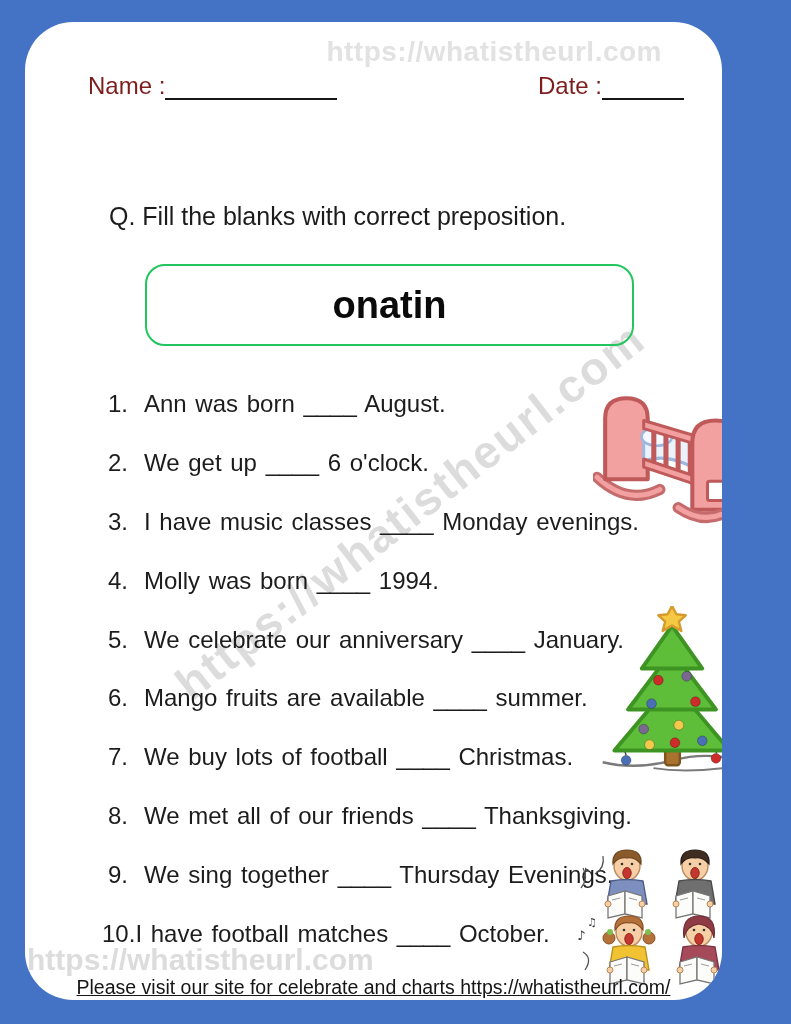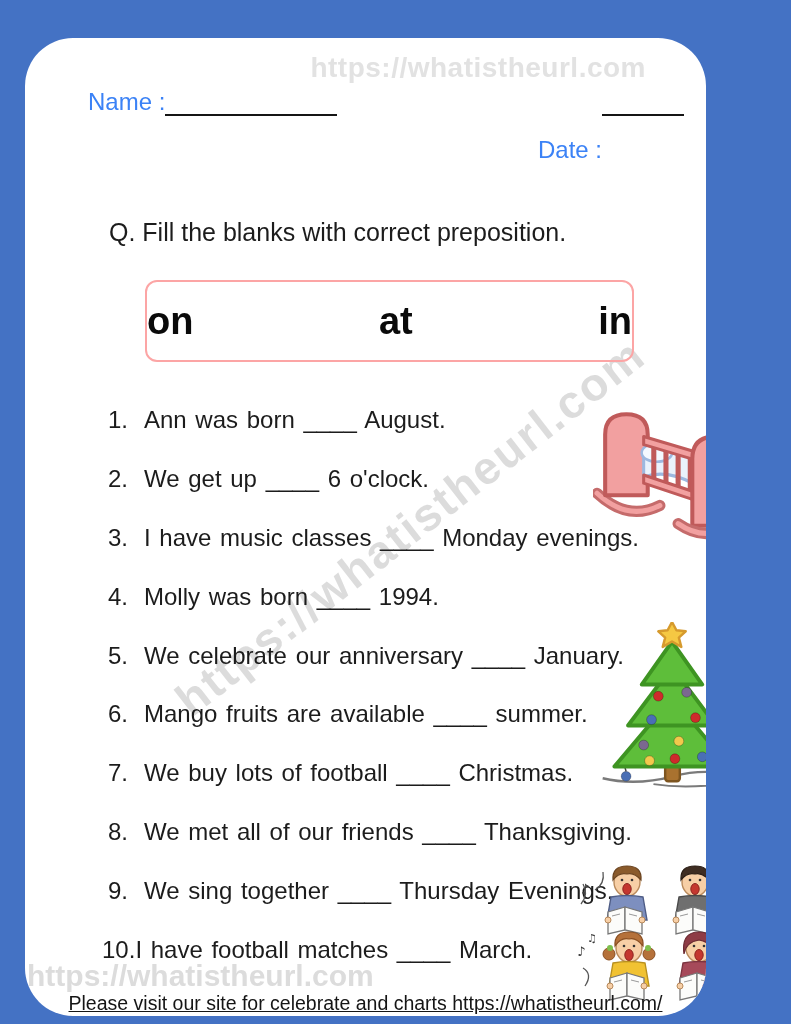--- a/index.html
+++ b/index.html
@@ -1,37 +1,37 @@
 <!DOCTYPE html>
 <html><head>
 <meta charset="utf-8">
 <style>
   html,body{margin:0;padding:0;}
   #page{position:relative;width:791px;height:1024px;background:#4472C4;
         font-family:"Liberation Sans",sans-serif;overflow:hidden;}
-  .card{position:absolute;left:25px;top:38px;width:681px;height:978px;
-        background:#ffffff;border-radius:48px;overflow:hidden;}
+  .card{position:absolute;left:25px;top:22px;width:681px;height:978px;
+        background:#ffffff;border-radius:48px;overflow:hidden;padding-left:16px;}
   .wm{position:absolute;color:#E2E2E2;font-weight:600;white-space:nowrap;z-index:1;}
   .wm-top{top:14px;right:60px;font-size:28px;letter-spacing:0.5px;}
   .wm-diag{left:55px;top:462px;width:660px;text-align:center;font-size:46px;
            letter-spacing:2px;color:rgba(150,150,150,0.33);
            transform:rotate(-38deg);transform-origin:center;}
   .wm-bottom{left:2px;top:921px;font-size:30px;color:#DCDCDC;}
-  .label{position:absolute;font-size:24px;color:#3b82f6;z-index:2;}
+  .label{position:absolute;font-size:24px;color:#7f1d1d;z-index:2;}
   .name-label{left:63px;top:50px;}
-  .date-label{left:513px;top:50px;margin-top:48px;}
+  .date-label{left:513px;top:50px;}
   .blankline{position:absolute;border-bottom:2px solid #151515;height:24px;z-index:2;}
   .name-line{left:140px;top:52px;width:172px;}
   .date-line{left:577px;top:52px;width:82px;}
   .title{position:absolute;left:0;top:112px;width:100%;text-align:center;
          font-size:33px;font-weight:bold;color:#111;letter-spacing:0.5px;z-index:2;}
   .prompt{position:absolute;left:52px;top:180px;font-size:25px;color:#1c1c1c;z-index:2;margin-left:32px;}
   .word-box{position:absolute;left:120px;top:242px;width:485px;height:78px;
-            border:2px solid #fca5a5;border-radius:12px;display:flex;
-            align-items:center;justify-content:space-between;z-index:2;background:transparent;}
+            border:2px solid #22c55e;border-radius:20px;display:flex;
+            align-items:center;justify-content:center;z-index:2;background:transparent;}
   .word{font-size:38px;font-weight:bold;color:#0a0a0a;}
   .q{position:absolute;left:59px;font-size:24px;color:#1c1c1c;white-space:nowrap;
      word-spacing:2px;z-index:2;line-height:1;margin-left:24px;}
   .q .num{display:inline-block;min-width:36px;}
   .q.tight{left:53px;}
   .q.tight .num{min-width:33px;}
   .illus{position:absolute;z-index:2;}
   .footer{position:absolute;left:0;top:954px;width:100%;text-align:center;
           font-size:19.5px;color:#151515;text-decoration:underline;z-index:2;}
 </style>
@@ -61,21 +61,21 @@
     <div>
       <div class="q" style="top:370px"><span class="num">1.</span><span>Ann was born ____ August.</span></div>
       <div class="q" style="top:429px"><span class="num">2.</span><span>We get up ____ 6 o'clock.</span></div>
       <div class="q" style="top:488px"><span class="num">3.</span><span>I have music classes ____ Monday evenings.</span></div>
       <div class="q" style="top:547px"><span class="num">4.</span><span>Molly was born ____ 1994.</span></div>
       <div class="q" style="top:606px"><span class="num">5.</span><span>We celebrate our anniversary ____ January.</span></div>
       <div class="q" style="top:664px"><span class="num">6.</span><span>Mango fruits are available ____ summer.</span></div>
       <div class="q" style="top:723px"><span class="num">7.</span><span>We buy lots of football ____ Christmas.</span></div>
       <div class="q" style="top:782px"><span class="num">8.</span><span>We met all of our friends ____ Thanksgiving.</span></div>
       <div class="q" style="top:841px"><span class="num">9.</span><span>We sing together ____ Thursday Evenings.</span></div>
-      <div class="q tight" style="top:900px"><span class="num">10.</span><span>I have football matches ____ March.</span></div>
+      <div class="q tight" style="top:900px"><span class="num">10.</span><span>I have football matches ____ October.</span></div>
     </div>
 
     <svg class="illus" style="left:568px;top:364px" width="152" height="142" viewBox="0 0 150 140" role="img" aria-label="pink rocking baby cradle with blue bedding">
       <path d="M4,90 Q34,118 66,102" stroke="#C56B6B" stroke-width="11" fill="none" stroke-linecap="round"></path>
       <path d="M4,90 Q34,118 66,102" stroke="#F2A0A0" stroke-width="5" fill="none" stroke-linecap="round"></path>
       <path d="M12,32 Q12,12 33,12 Q54,12 54,32 L54,92 L12,92 Z" fill="#F2A0A0" stroke="#C05A5A" stroke-width="4" stroke-linejoin="round"></path>
       <path d="M50,50 Q72,38 98,54 L98,80 Q72,66 50,74 Z" fill="#EAF2FC" stroke="#9DB8E0" stroke-width="3"></path>
       <ellipse cx="63" cy="50" rx="15" ry="9" fill="#F4F9FF" stroke="#9DB8E0" stroke-width="2.5"></ellipse>
       <path d="M60,40 L60,78 M72,43 L72,82 M84,47 L84,86 M96,50 L96,90" stroke="#C05A5A" stroke-width="5" fill="none"></path>
       <path d="M50,34 L104,50 L104,58 L50,42 Z" fill="#F2A0A0" stroke="#C05A5A" stroke-width="3" stroke-linejoin="round"></path>

